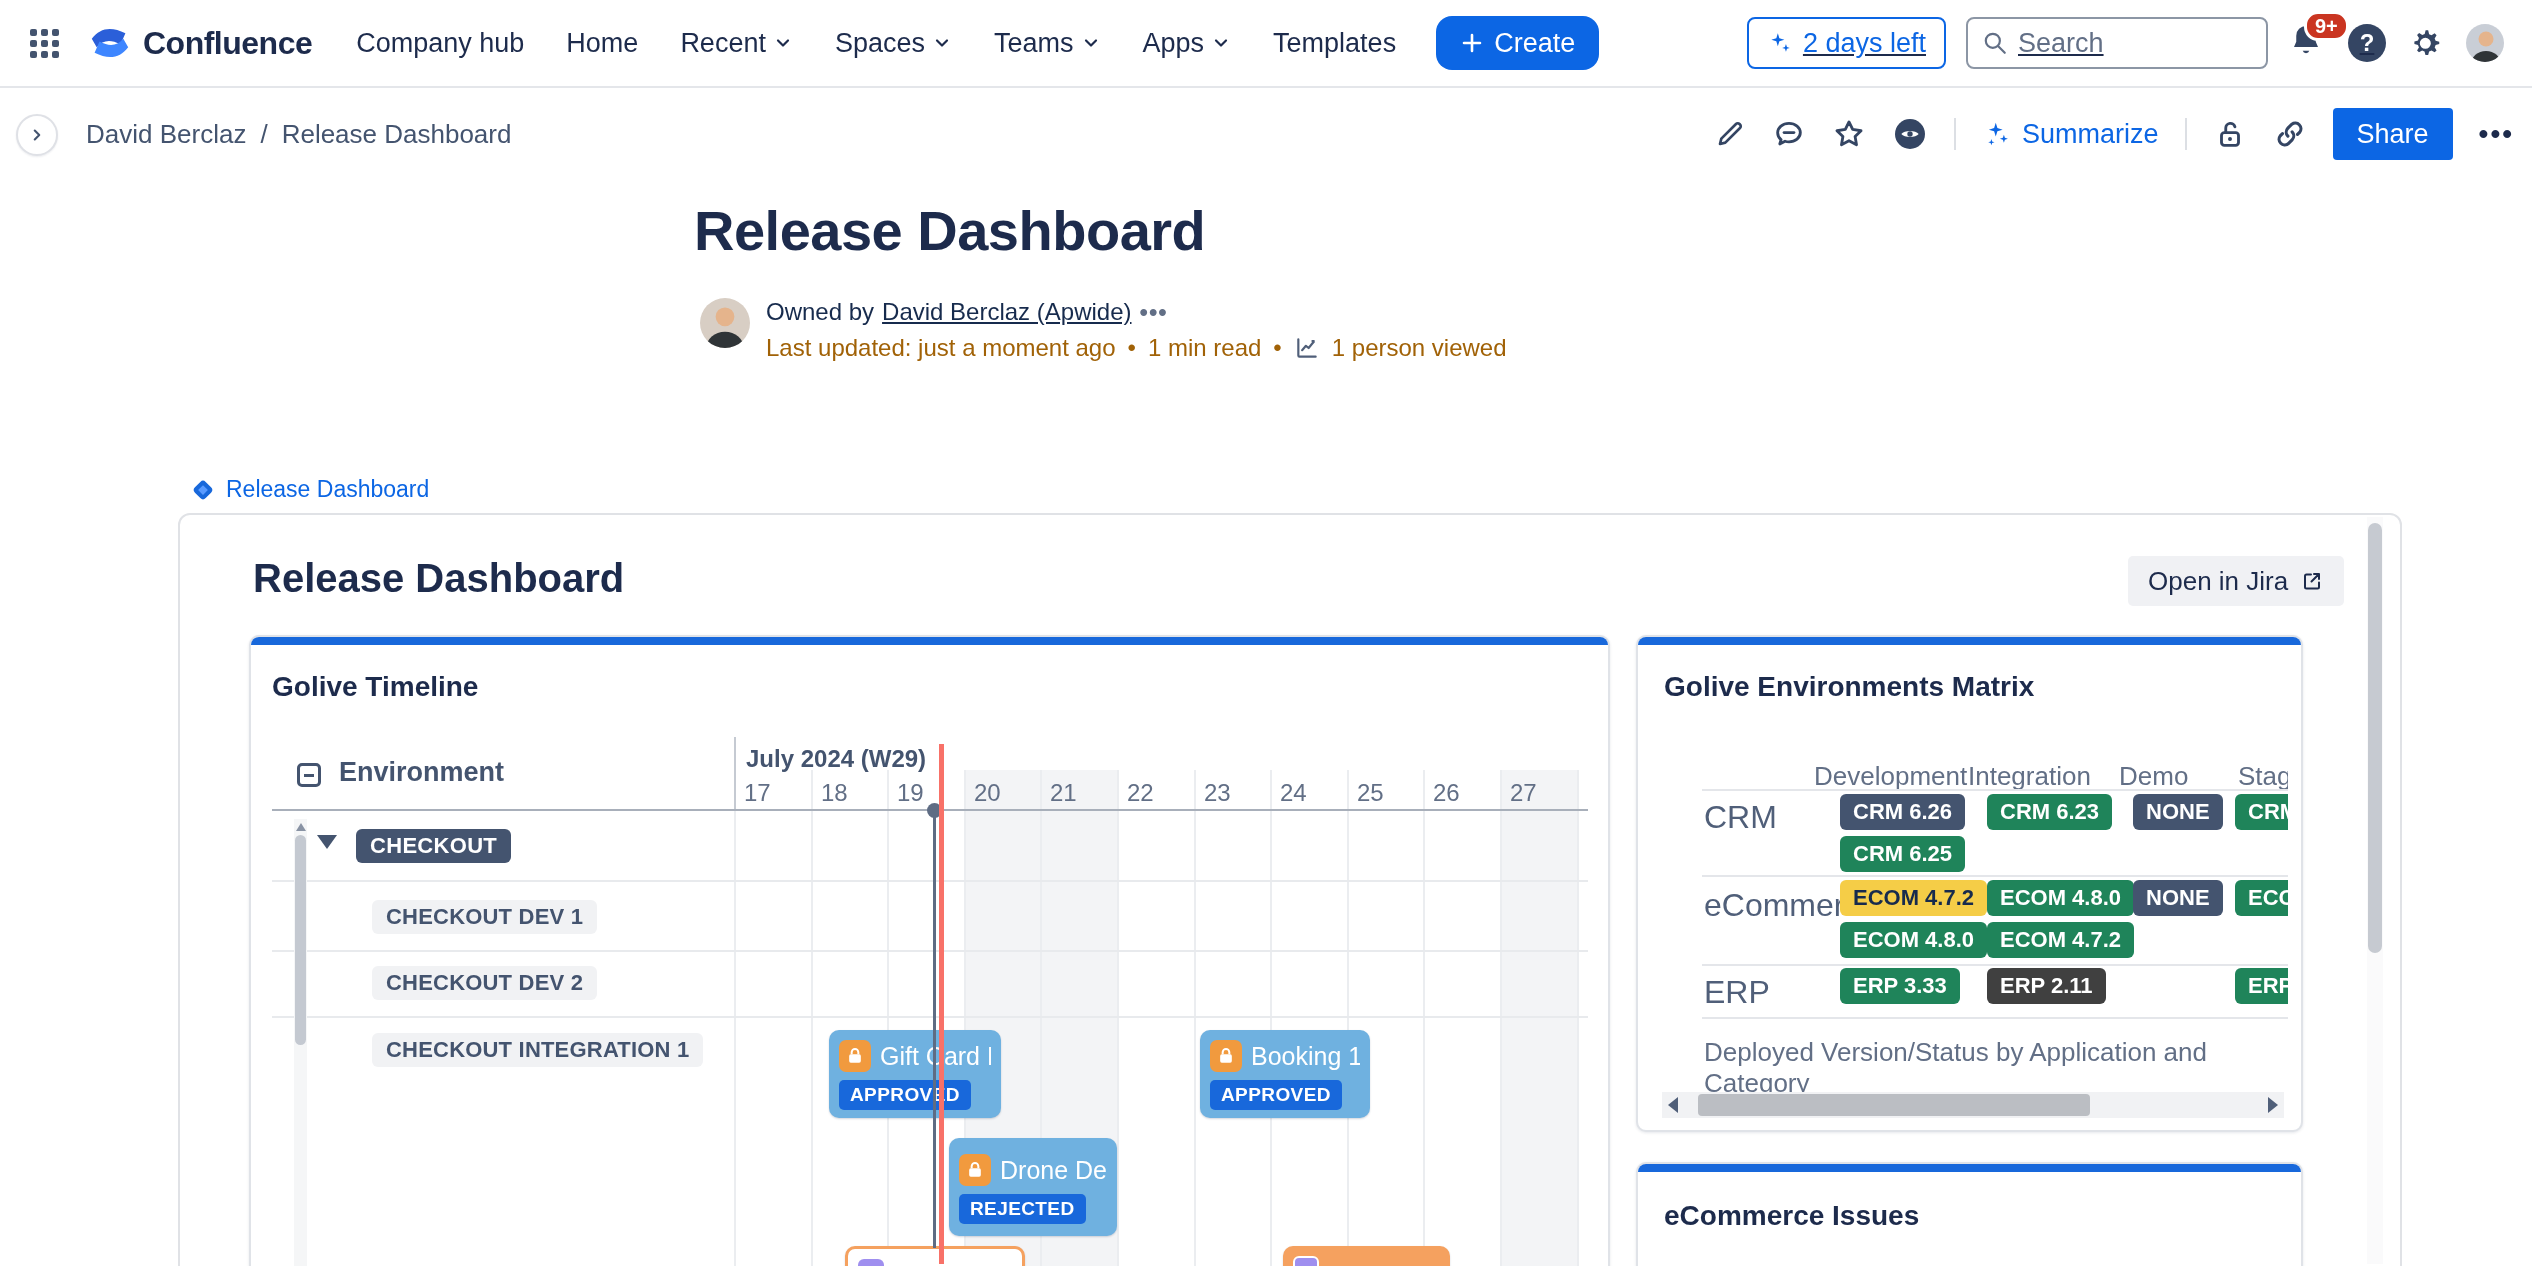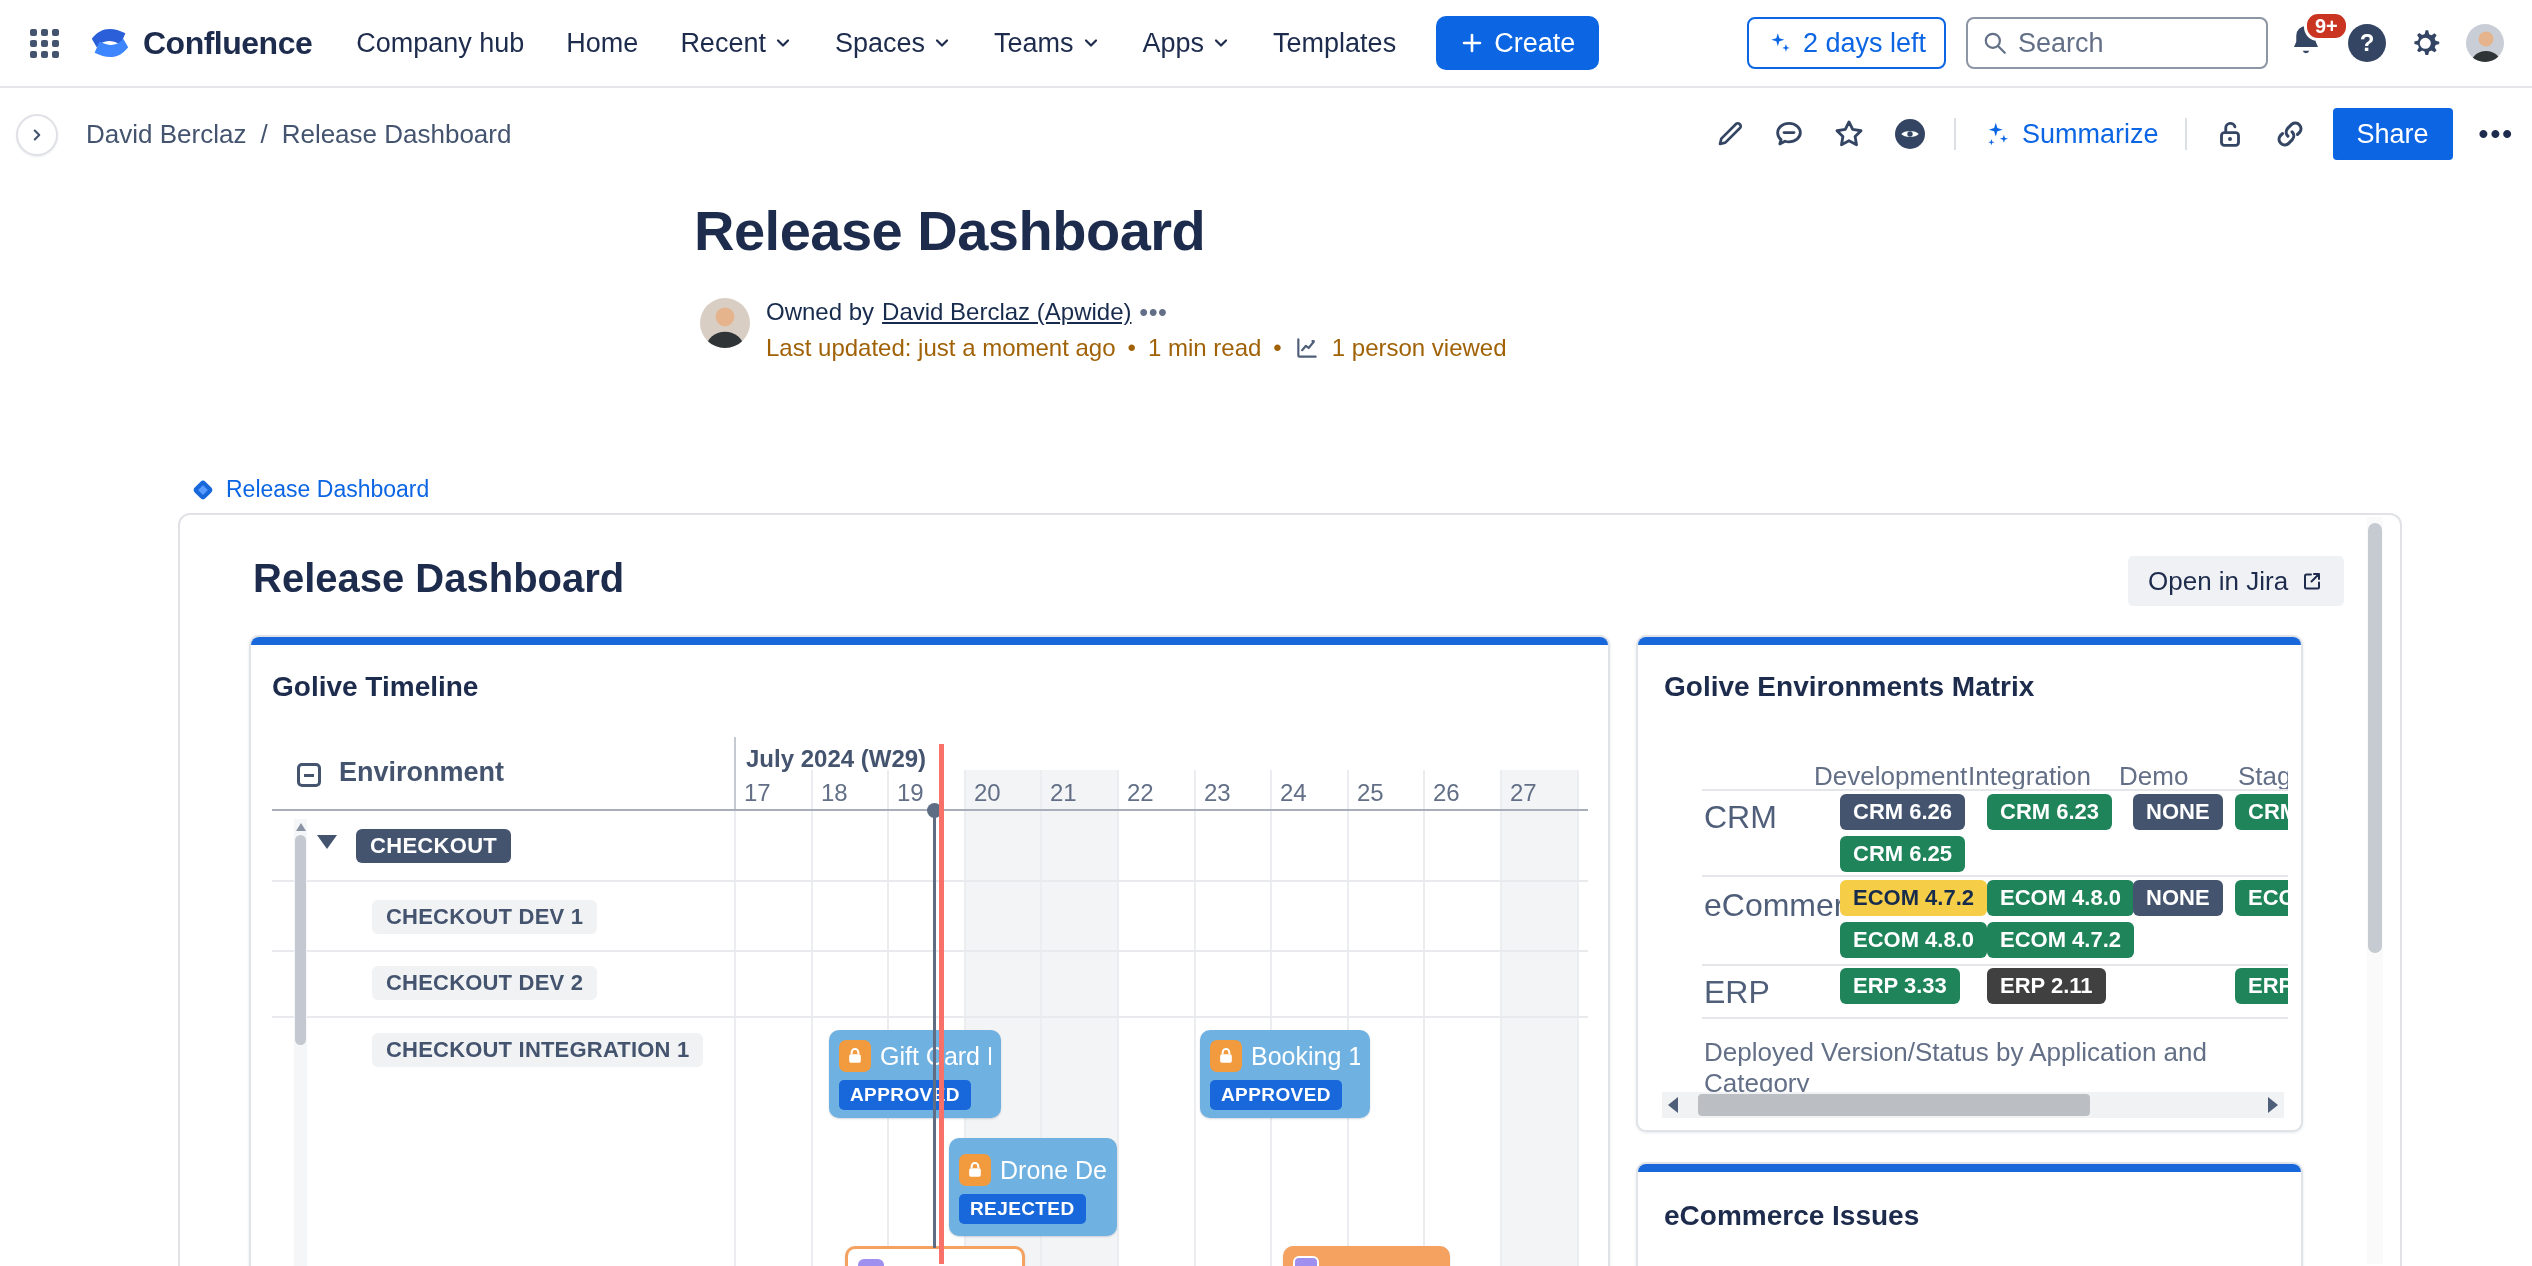--- a/index.html
+++ b/index.html
@@ -13,22 +13,22 @@
             border-bottom:2px solid #E4E6EA; background:#fff; }
   .appsgrid { display:grid; grid-template-columns:repeat(3,7px); grid-gap:4px; cursor:pointer; }
   .appsgrid i { width:7px; height:7px; background:#44546F; border-radius:2px; display:block; }
   .brand { display:flex; align-items:center; margin-left:28px; gap:10px; }
   .wordmark { font-size:32px; font-weight:600; letter-spacing:-0.5px; color:#1D2B4C; }
   .menu { display:flex; align-items:center; margin-left:44px; gap:42px; }
   .menu .mitem { display:flex; align-items:center; gap:7px; font-size:27px; font-weight:500;
                  color:#1D2B4C; cursor:pointer; white-space:nowrap; }
   .btn-create { display:flex; align-items:center; gap:10px; margin-left:40px; height:54px;
                 padding:0 24px; background:#0C66E4; color:#fff; font-size:27px; font-weight:500;
-                border:none; border-radius:10px; cursor:pointer; }
-  .nav-right { display:flex; align-items:center; margin-left:auto; margin-right:26px; gap:20px; }
+                border:none; border-radius:16px; cursor:pointer; }
+  .nav-right { display:flex; align-items:center; margin-left:auto; margin-right:26px; gap:20px;text-decoration:underline; }
   .btn-trial { display:flex; align-items:center; gap:10px; height:52px; padding:0 18px;
                background:#fff; border:2px solid #0C66E4; border-radius:8px; color:#0C66E4;
                font-size:27px; font-weight:500; cursor:pointer; }
   .searchbox { display:flex; align-items:center; gap:10px; width:302px; height:52px;
                border:2px solid #8C96A5; border-radius:8px; padding:0 14px; background:#fff; }
   .searchbox input { border:none; outline:none; font-size:27px; color:#0f766e; width:220px;
                      font-family:"Liberation Sans",sans-serif; }
   .searchbox input::placeholder { color:#626F86; }
   .bellwrap { position:relative; width:40px; height:44px; cursor:pointer; }
   .badge9 { position:absolute; top:-10px; left:16px; background:#CA3521; color:#fff;

